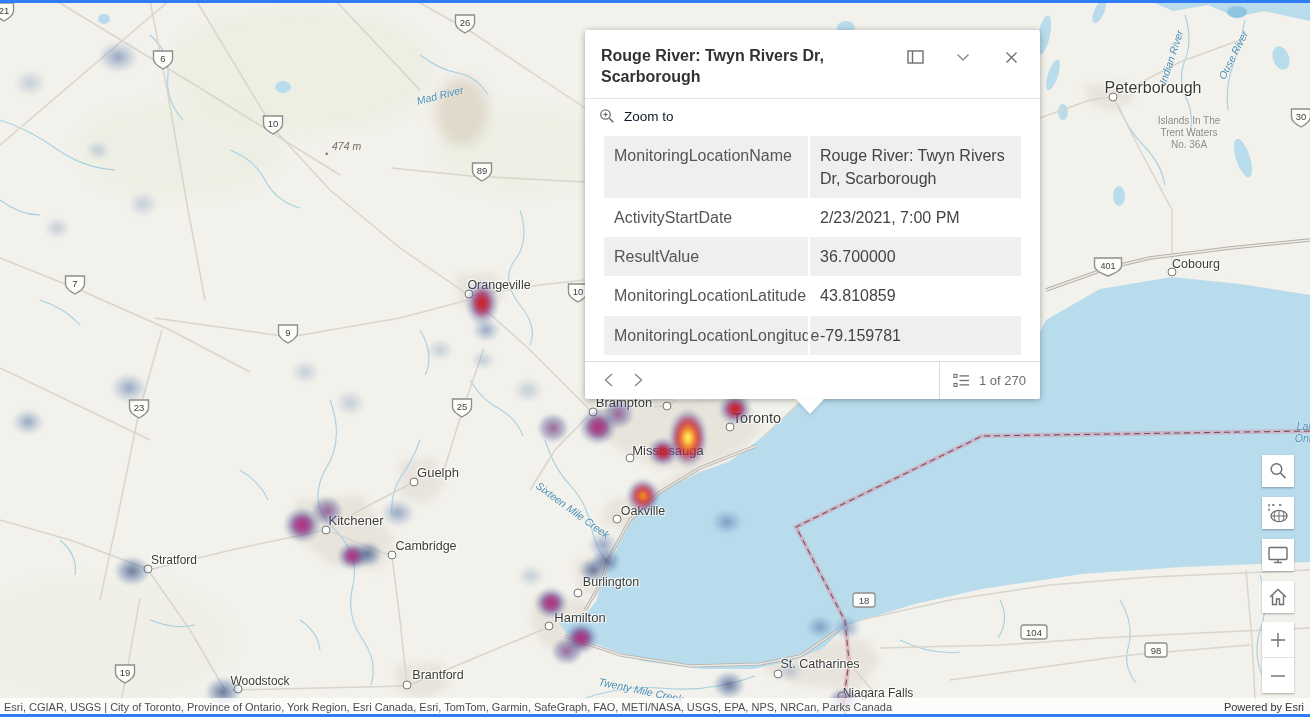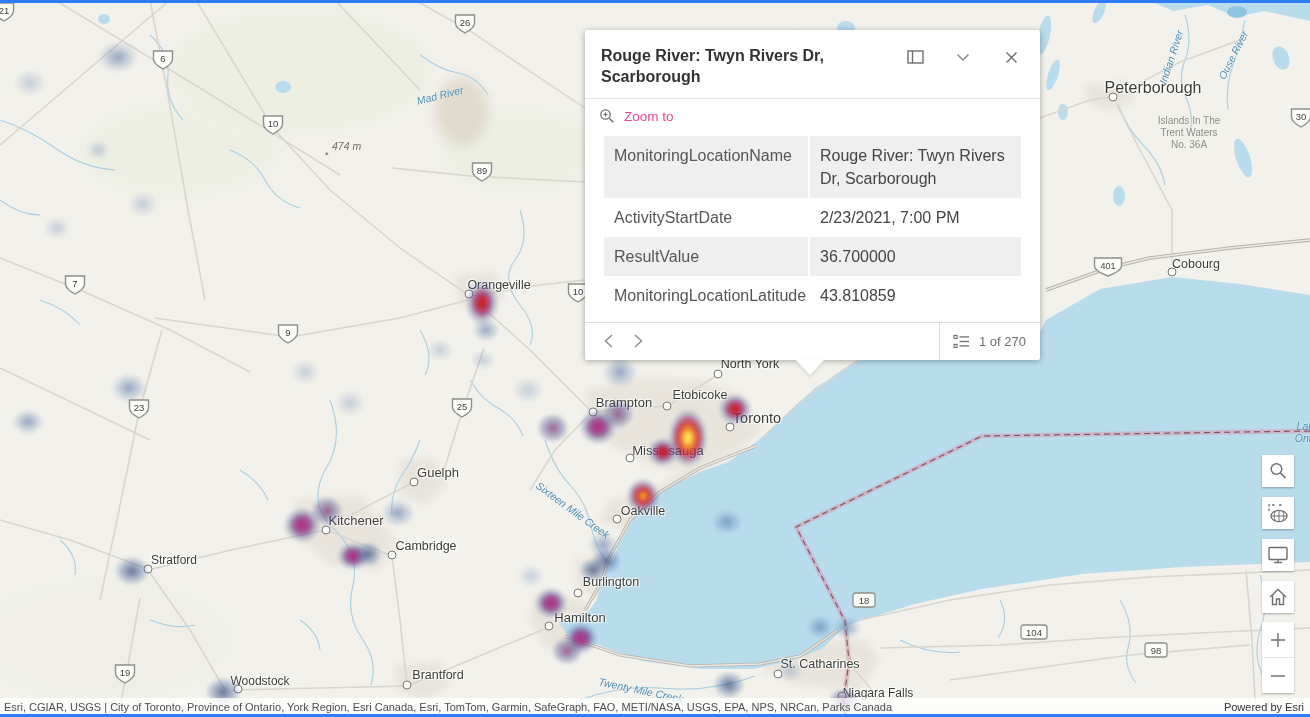--- a/index.html
+++ b/index.html
@@ -40,21 +40,21 @@
     box-shadow:0 1px 6px rgba(0,0,0,.32);}
   #popup-pointer{position:absolute;left:211px;top:100%;width:0;height:0;border:14px solid transparent;
     border-top:15px solid #fff;border-bottom:0;filter:drop-shadow(0 2px 2px rgba(0,0,0,.12));}
   #popup-header{position:relative;padding:16px 120px 10px 16px;}
   #popup-title{font-size:16px;font-weight:bold;color:#323232;line-height:1.3;max-width:310px;}
   #popup-actions{position:absolute;right:12px;top:16px;display:flex;align-items:center;}
   .pop-act{width:34px;height:22px;display:flex;align-items:center;justify-content:center;cursor:pointer;
     background:none;border:none;padding:0;margin-left:14px;}
   #popup-divider{height:1px;background:#e4e4e4;}
   #zoomto-row{display:flex;align-items:center;height:35px;padding-left:14px;cursor:pointer;}
-  #zoomto-label{color:#ec4899;font-size:13.5px;margin-left:9px;}
+  #zoomto-label{color:#0f172a;font-size:13.5px;margin-left:9px;}
   #popup-table{margin:2px 19px 6px 19px;font-size:16px;}
   .field-row{display:flex;}
   .field-row.alt{background:#efefef;}
   .field-label{width:204px;padding:8px 10px;color:#555;box-sizing:border-box;line-height:1.45;}
   .field-value{width:213px;padding:8px 10px;color:#444;box-sizing:border-box;border-left:2px solid #fff;line-height:1.45;}
   #popup-footer{border-top:1px solid #dcdcdc;height:37px;display:flex;align-items:center;padding:0 0 0 8px;}
   .pager-btn{width:30px;height:30px;background:none;border:none;display:flex;align-items:center;justify-content:center;cursor:pointer;}
   #footer-spacer{flex:1;}
   #footer-right{border-left:1px solid #dcdcdc;height:100%;display:flex;align-items:center;padding:0 14px 0 13px;}
   #record-count{color:#6e6e6e;font-size:13px;margin-left:9px;white-space:nowrap;}
@@ -411,20 +411,24 @@
           <div class="field-value">2/23/2021, 7:00 PM</div>
         </div>
         <div class="field-row alt">
           <div class="field-label">ResultValue</div>
           <div class="field-value">36.700000</div>
         </div>
         <div class="field-row">
           <div class="field-label">MonitoringLocationLatitude</div>
           <div class="field-value">43.810859</div>
         </div>
+        <div class="field-row alt">
+          <div class="field-label">MonitoringLocationLongitude</div>
+          <div class="field-value">-79.159781</div>
+        </div>
       </div>
     <div id="popup-footer">
       <button class="pager-btn" title="Previous">
         <svg width="11" height="16" viewBox="0 0 11 16">
             <polyline points="9,2 2.5,8 9,14" fill="none" stroke="#8c8c8c" stroke-width="1.5"></polyline>
           </svg>
       </button>
       <button class="pager-btn" title="Next">
         <svg width="11" height="16" viewBox="0 0 11 16">
             <polyline points="2,2 8.5,8 2,14" fill="none" stroke="#8c8c8c" stroke-width="1.5"></polyline>

